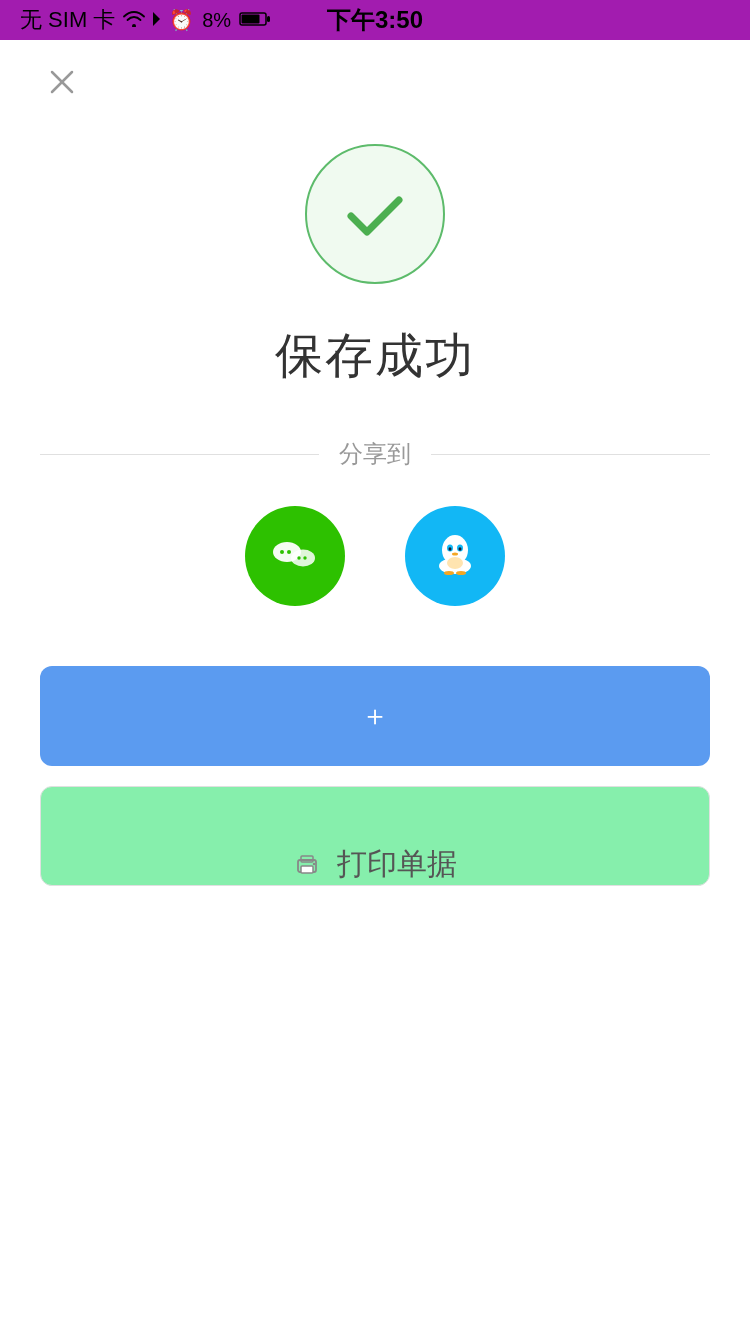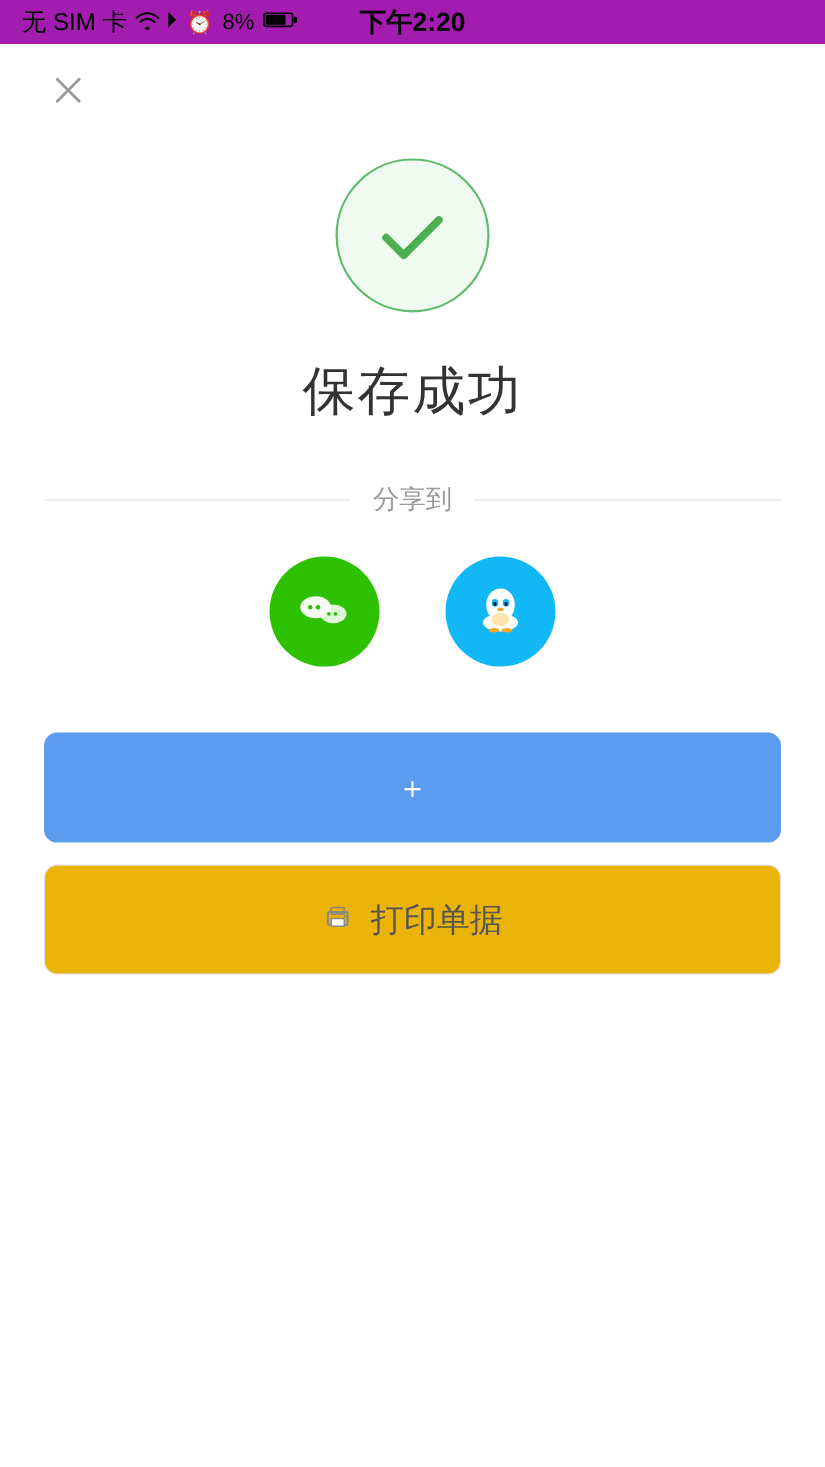--- a/index.html
+++ b/index.html
@@ -161,43 +161,44 @@
       gap: 16px;
       font-size: 30px;
       cursor: pointer;
       border: none;
     }
     .action-btn-primary {
       background: #5B9BF0;
       color: #ffffff;
     }
     .action-btn-secondary {
-      background: #eab308;
+      background: #86efac;
       color: #555555;
       border: 1px solid #e0e0e0;
+      align-items: flex-end;
     }
     .btn-icon {
       font-size: 28px;
     }
   </style>
 </head>
 <body>
 
 <div class="status-bar">
   <div class="status-left">
     <span>无 SIM 卡</span>
     <span>
       <svg width="22" height="16" viewBox="0 0 22 16" fill="none">
         <path d="M11 13a2 2 0 1 1 0 4 2 2 0 0 1 0-4z" fill="#000"></path>
         <path d="M4.5 9C6.3 7.2 8.5 6 11 6s4.7 1.2 6.5 3" stroke="#000" stroke-width="1.8" fill="none" stroke-linecap="round"></path>
         <path d="M1 5.5C3.8 2.7 7.2 1 11 1s7.2 1.7 10 4.5" stroke="#000" stroke-width="1.8" fill="none" stroke-linecap="round"></path>
       </svg>
     </span>
   </div>
-  <div class="status-center">下午2:20</div>
+  <div class="status-center">下午3:50</div>
   <div class="status-right">
     <span>
       <svg width="16" height="16" viewBox="0 0 16 16" fill="none">
         <path d="M8 1l7 7-7 7V1z" fill="#000"></path>
       </svg>
     </span>
     <span>⏰</span>
     <span>8%</span>
     <span>
       <svg width="32" height="16" viewBox="0 0 32 16" fill="none">

